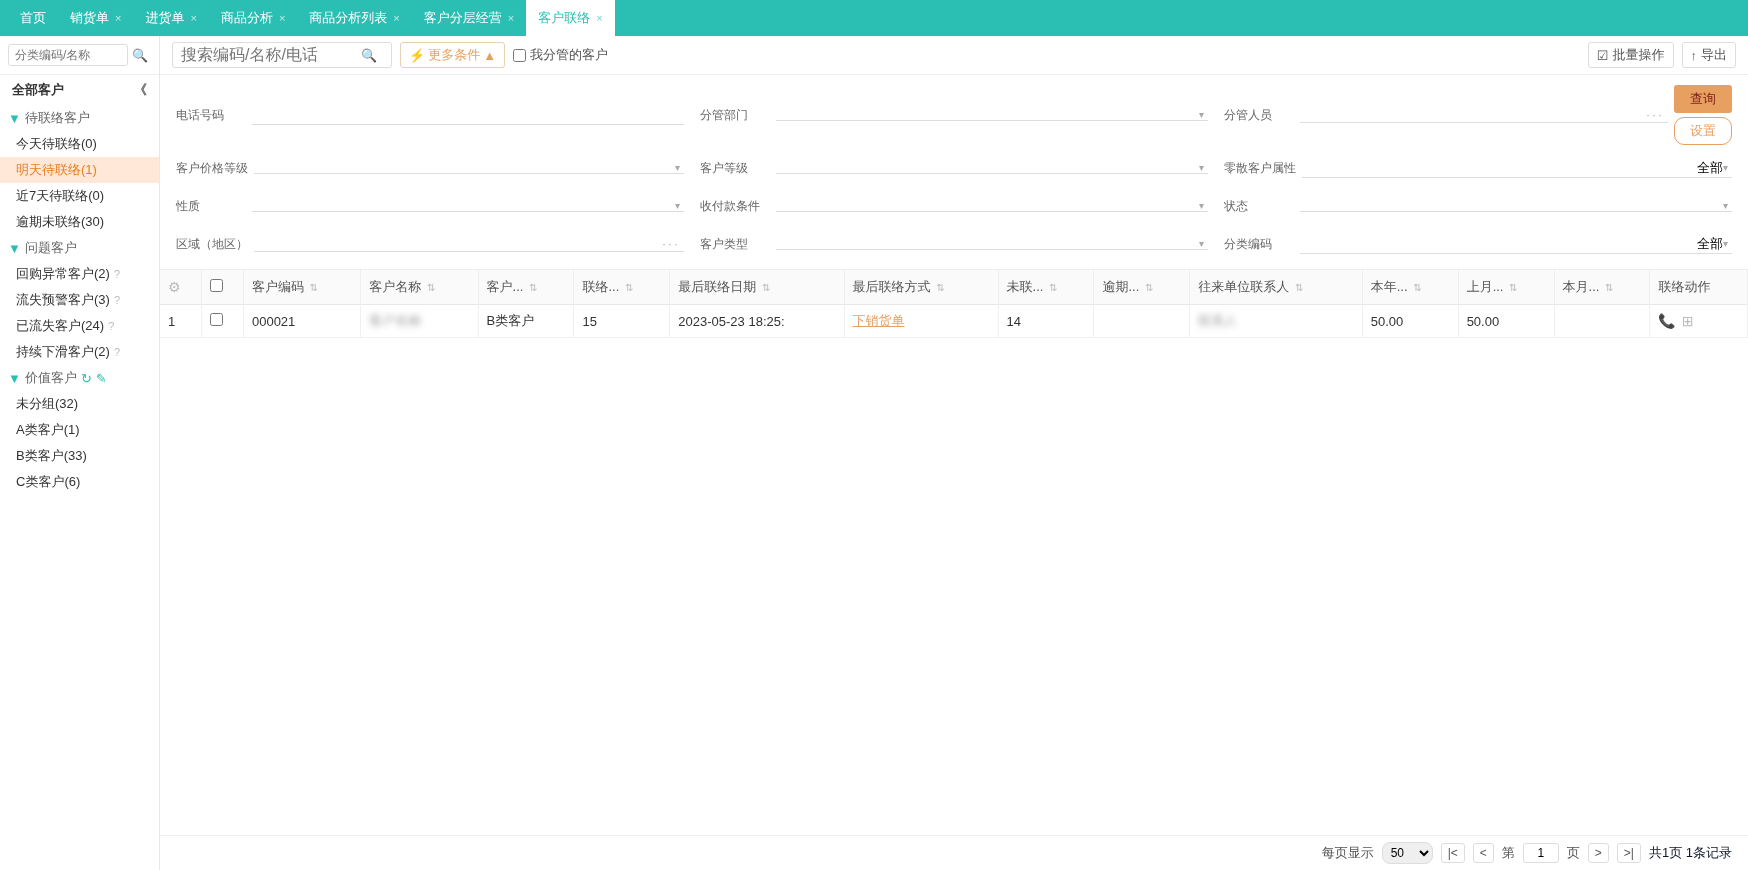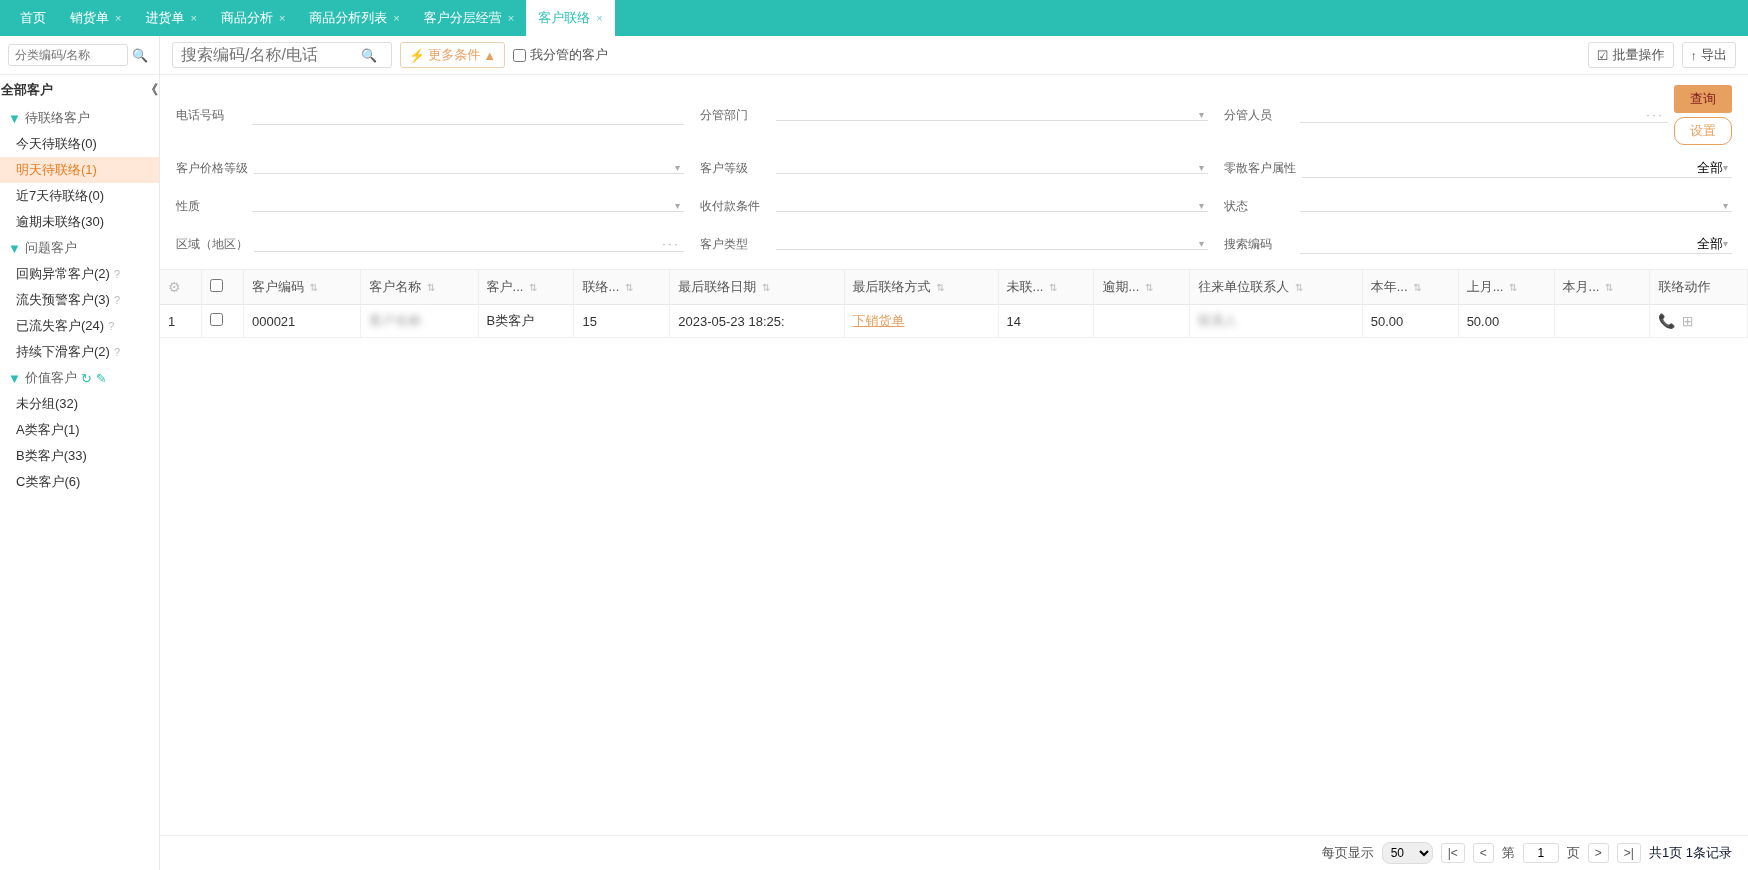--- a/index.html
+++ b/index.html
@@ -57,21 +57,21 @@
     }
     .sidebar-search .search-icon-btn {
       margin-left: 4px;
       cursor: pointer;
       color: #999;
     }
     .sidebar-section-header {
       display: flex;
       align-items: center;
       justify-content: space-between;
-      padding: 6px 1px;
+      padding: 6px 12px;
       font-weight: bold;
       color: #333;
       font-size: 13px;
     }
     .sidebar-section-header .collapse-icon { cursor: pointer; color: #666; }
     .sidebar-group-title {
       padding: 4px 8px;
       color: #666;
       font-size: 12px;
       display: flex;
@@ -507,21 +507,21 @@
           <span class="more-dots">···</span>
         </div>
       </div>
       <div class="filter-row">
         <span class="filter-label">客户类型</span>
         <div class="filter-select-wrap">
           <span class="down-arrow">▾</span>
         </div>
       </div>
       <div class="filter-row">
-        <span class="filter-label">搜索编码</span>
+        <span class="filter-label">分类编码</span>
         <div class="filter-select-wrap">
           <span>全部</span>
           <span class="down-arrow">▾</span>
         </div>
       </div>
     </div>
 
     <div class="table-scroll-wrap table-area">
       <table>
         <thead>

